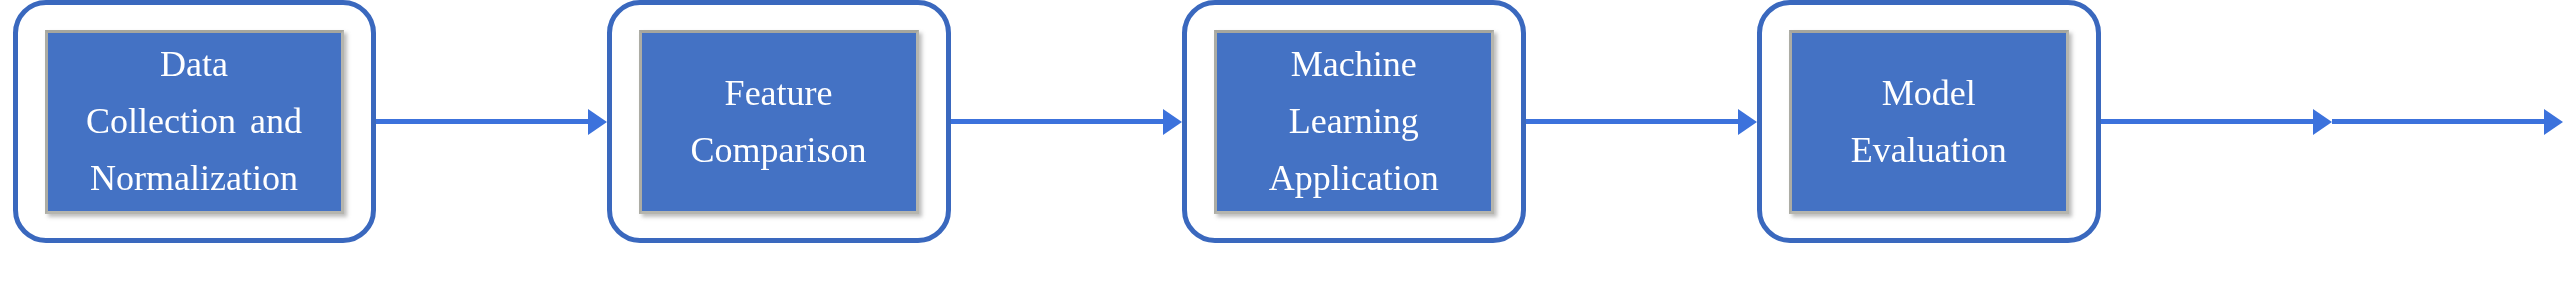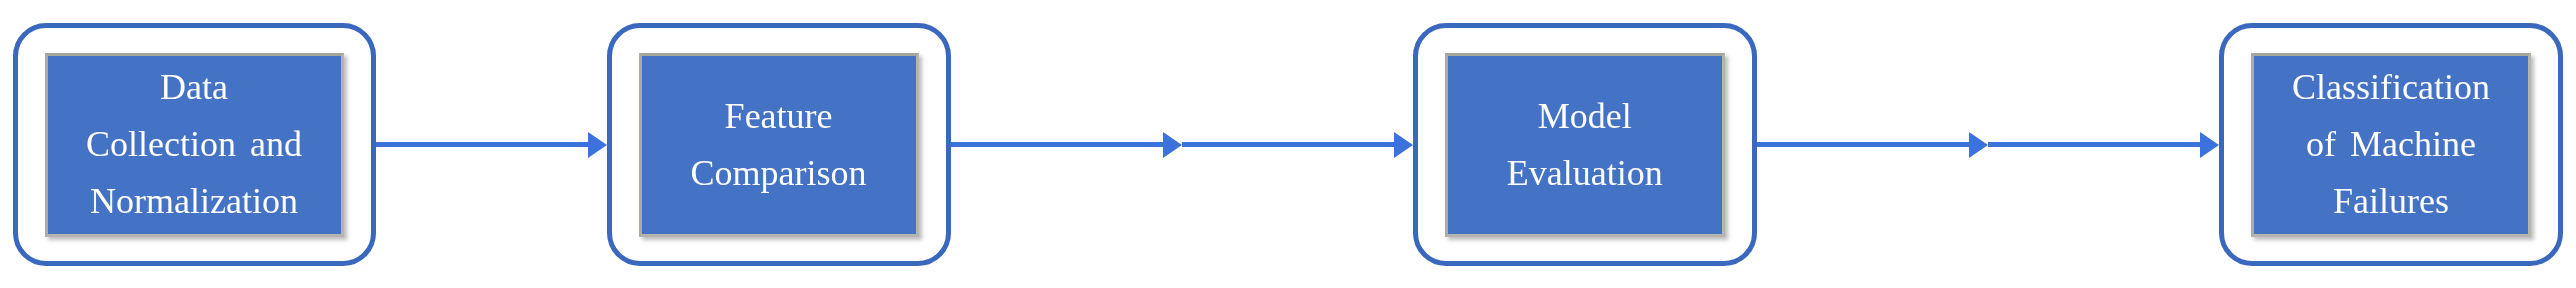--- a/index.html
+++ b/index.html
@@ -19,21 +19,20 @@
     width:2576px;
     height:289px;
     background:var(--bg);
     overflow:hidden;
   }
   .flow{
     box-sizing:border-box;
     width:100%;
     height:100%;
     display:flex;
-    align-items:center;
     padding:0 13px 0 12.5px;
   }
   .node{
     flex:0 0 auto;
     box-sizing:border-box;
     width:344px;
     height:243px;
     background:#fff;
     border:5.6px solid var(--box-outline);
     border-radius:33px;
@@ -109,20 +108,27 @@
         <span class="node-label">Feature
 Comparison</span>
       </div>
     </div>
 
     <div class="arrow">
       <div class="arrow-line"></div>
       <div class="arrow-head"></div>
     </div>
 
+    <div class="node">
+      <div class="node-inner">
+        <span class="node-label">Machine
+Learning
+Application</span>
+      </div>
+    </div>
 
     <div class="arrow">
       <div class="arrow-line"></div>
       <div class="arrow-head"></div>
     </div>
 
     <div class="node">
       <div class="node-inner">
         <span class="node-label">Model
 Evaluation</span>
@@ -133,23 +139,16 @@
       <div class="arrow-line"></div>
       <div class="arrow-head"></div>
     </div>
 
 
     <div class="arrow">
       <div class="arrow-line"></div>
       <div class="arrow-head"></div>
     </div>
 
-    <div class="node">
-      <div class="node-inner">
-        <span class="node-label">Classification
-of Machine
-Failures</span>
-      </div>
-    </div>
 
   </div>
 </div>
 
 
 </body></html>

